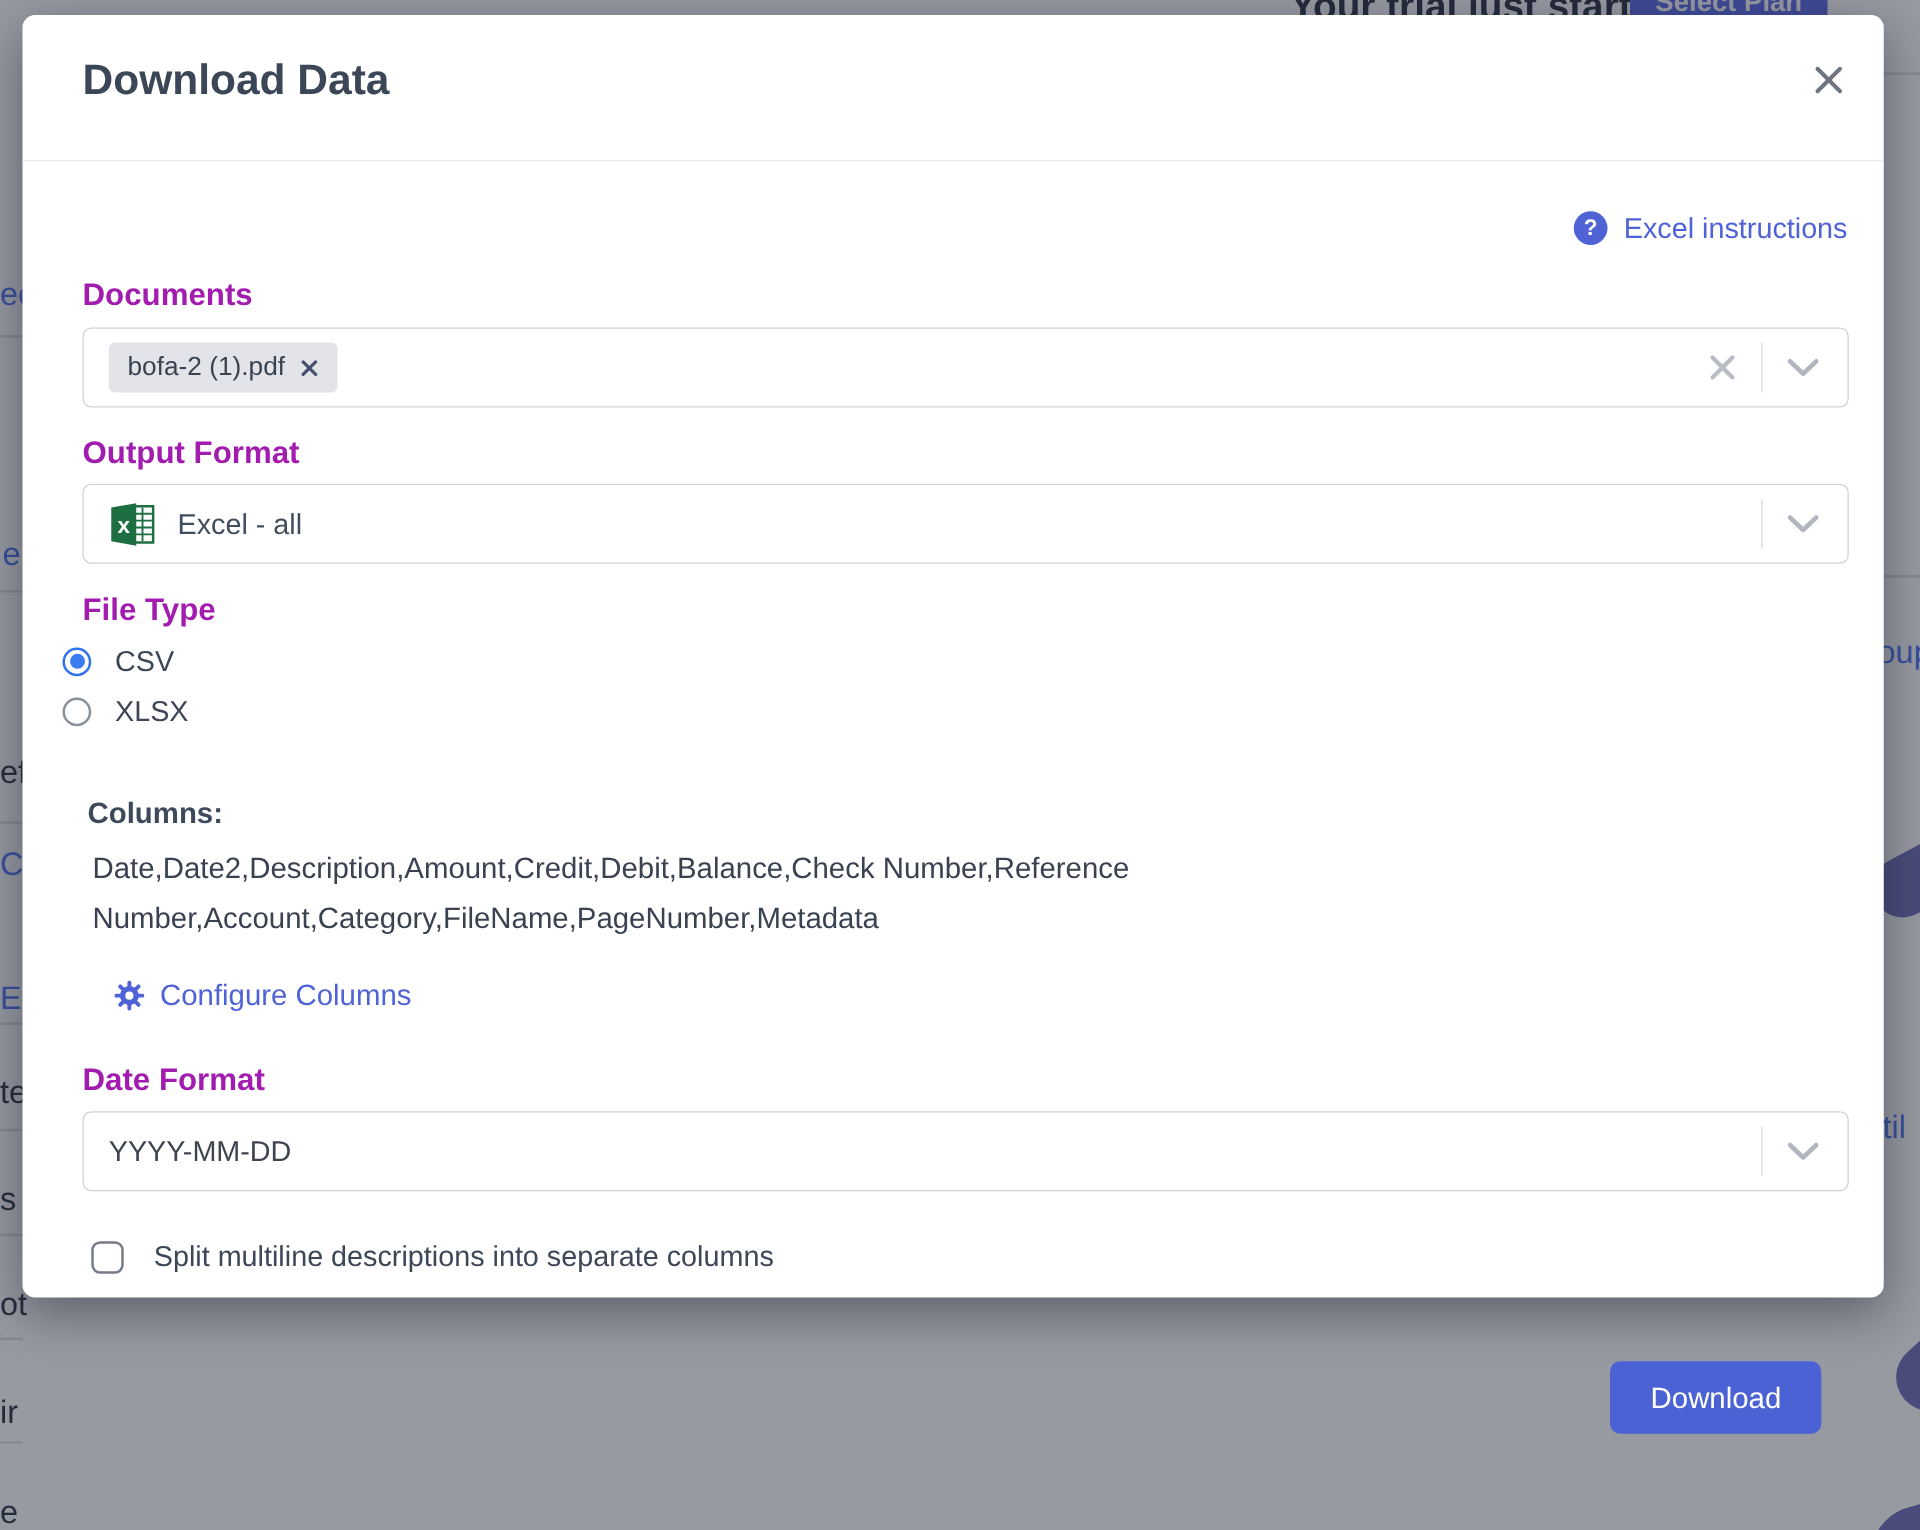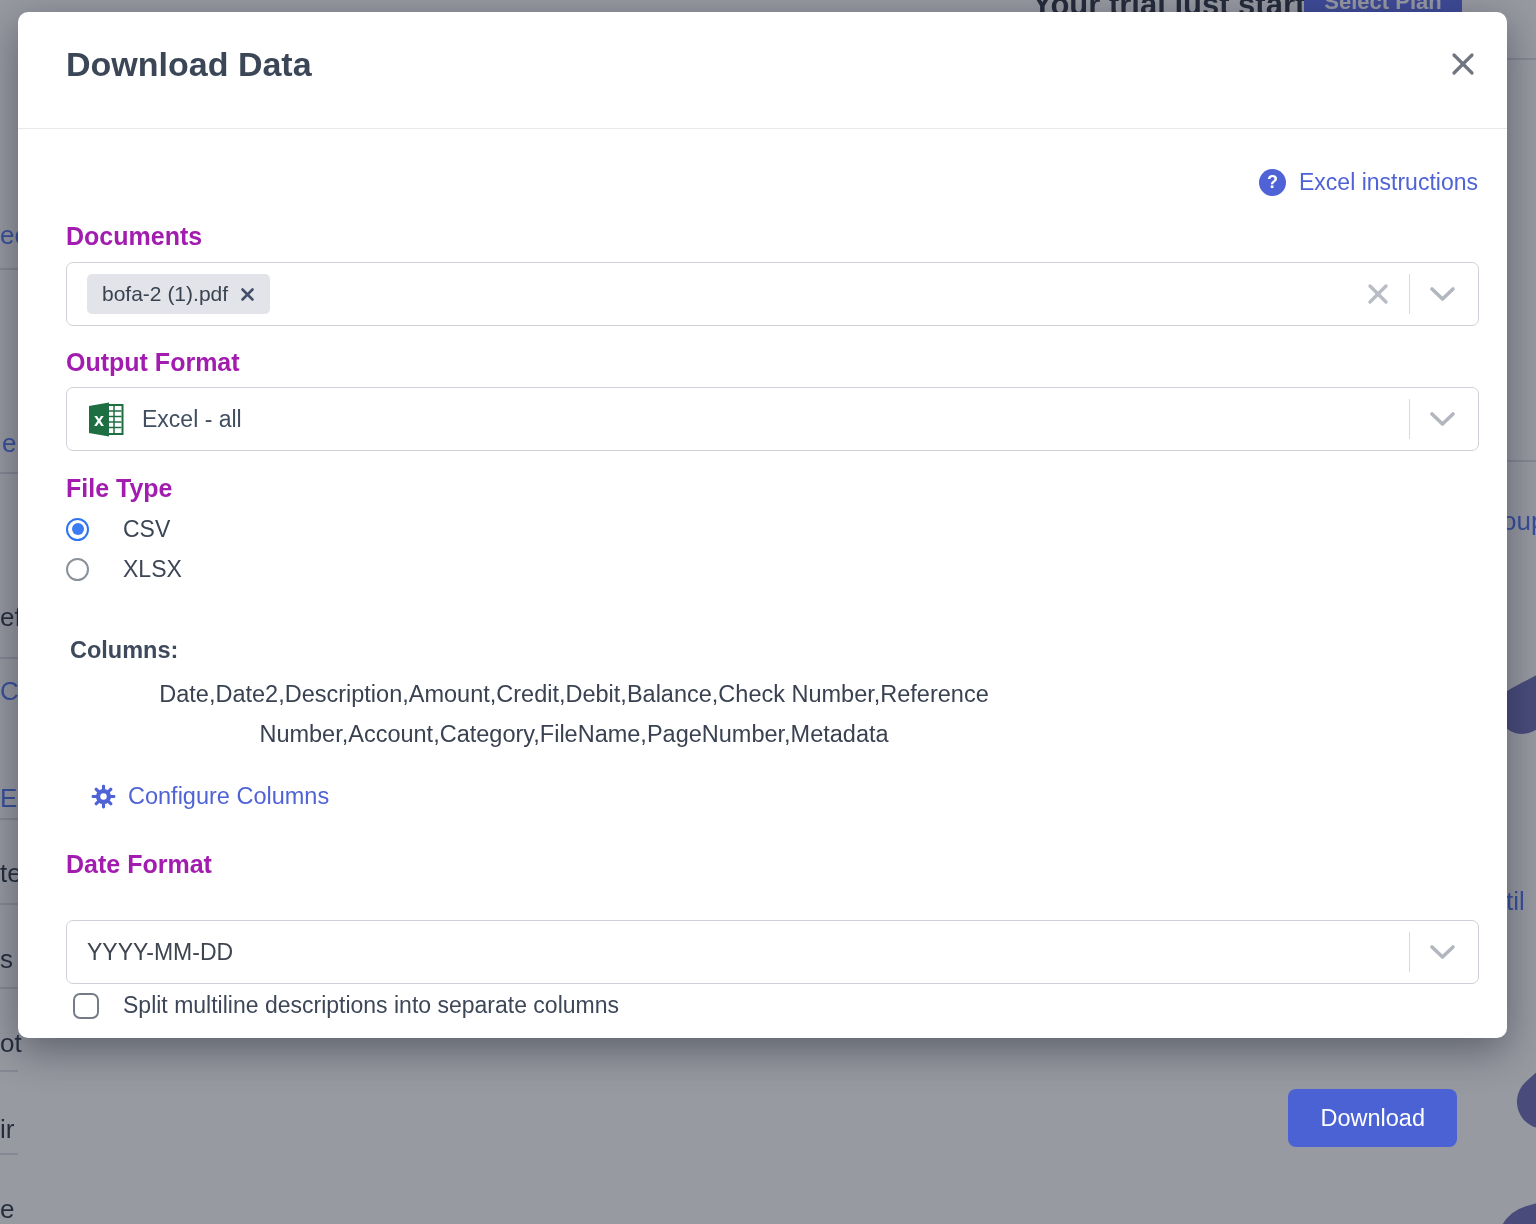--- a/index.html
+++ b/index.html
@@ -43,21 +43,21 @@
   .field-controls { margin-left:auto; display:flex; align-items:center; }
   .ctl-sep { width:1.5px; height:40px; background:#d6d9de; margin:0 19px; }
   .tag { display:flex; align-items:center; gap:12px; background:#e2e4e9;
     border-radius:5px; padding:8px 15px; }
   .tag-text { font-size:21px; color:#3a4350; }
   .tag-x { display:flex; cursor:pointer; }
   .clear-x { display:flex; cursor:pointer; }
   .chev { display:flex; cursor:pointer; }
   .excel-icon { margin-right:17px; display:flex; }
 
-  .radio-row { position:absolute; left:48px; height:30px; display:flex; align-items:center; gap:34px; cursor:pointer; }
+  .radio-row { position:absolute; left:32px; height:30px; display:flex; align-items:center; gap:19px; cursor:pointer; }
   .radio { width:23px; height:23px; border-radius:50%; border:2px solid #8b9199;
     display:flex; align-items:center; justify-content:center; background:#fff; }
   .radio.checked { border:2.5px solid #2f74ee; }
   .radio.checked::after { content:""; width:12px; height:12px; border-radius:50%; background:#3b7cf2; }
   .radio-label { font-size:23px; color:#3d4656; }
 
   .columns-label { position:absolute; left:52px; font-size:23.5px; font-weight:700; color:#3e4a5c; }
   .columns-text { position:absolute; left:56px; width:1000px; font-size:23.5px;
     line-height:40px; color:#3a4252; }
 
@@ -190,21 +190,21 @@
   <div class="radio-row" style="top:502px;">
     <span class="radio checked"></span>
     <span class="radio-label">CSV</span>
   </div>
   <div class="radio-row" style="top:542px;">
     <span class="radio"></span>
     <span class="radio-label">XLSX</span>
   </div>
 
   <div class="columns-label" style="top:625px;">Columns:</div>
-  <div class="columns-text" style="top:662px;text-align:center;">
+  <div class="columns-text" style="top:662px;">
     <div>Date,Date2,Description,Amount,Credit,Debit,Balance,Check Number,Reference</div>
     <div>Number,Account,Category,FileName,PageNumber,Metadata</div>
   </div>
   <div class="configure-row" style="top:755px;margin-top:16px;">
     <span style="display:flex;">
       <svg width="25" height="25" viewBox="0 0 24 24">
         <g fill="#4f63d6">
           <circle cx="12" cy="12" r="7.3"></circle>
           <rect x="10.5" y="0.6" width="3" height="6" rx="1.3"></rect>
           <rect x="10.5" y="0.6" width="3" height="6" rx="1.3" transform="rotate(45 12 12)"></rect>
@@ -215,21 +215,21 @@
           <rect x="10.5" y="0.6" width="3" height="6" rx="1.3" transform="rotate(270 12 12)"></rect>
           <rect x="10.5" y="0.6" width="3" height="6" rx="1.3" transform="rotate(315 12 12)"></rect>
         </g>
         <circle cx="12" cy="12" r="3.1" fill="#fff"></circle>
       </svg>
     </span>
     <span class="configure-text">Configure Columns</span>
   </div>
 
   <div class="field-label" style="top:838px;">Date Format</div>
-  <div class="select-field" style="top:877px;margin-top:31px;">
+  <div class="select-field" style="top:877px;">
     <span class="field-value" style="color:#3f4550;">YYYY-MM-DD</span>
     <span class="field-controls">
       <span class="ctl-sep"></span>
       <span class="chev">
         <svg width="27" height="16" viewBox="0 0 27 16">
             <polyline points="3,3 13.5,13 24,3" fill="none" stroke="#b2b6be" stroke-width="3.6" stroke-linecap="round" stroke-linejoin="round"></polyline>
           </svg>
       </span>
     </span>
   </div>

